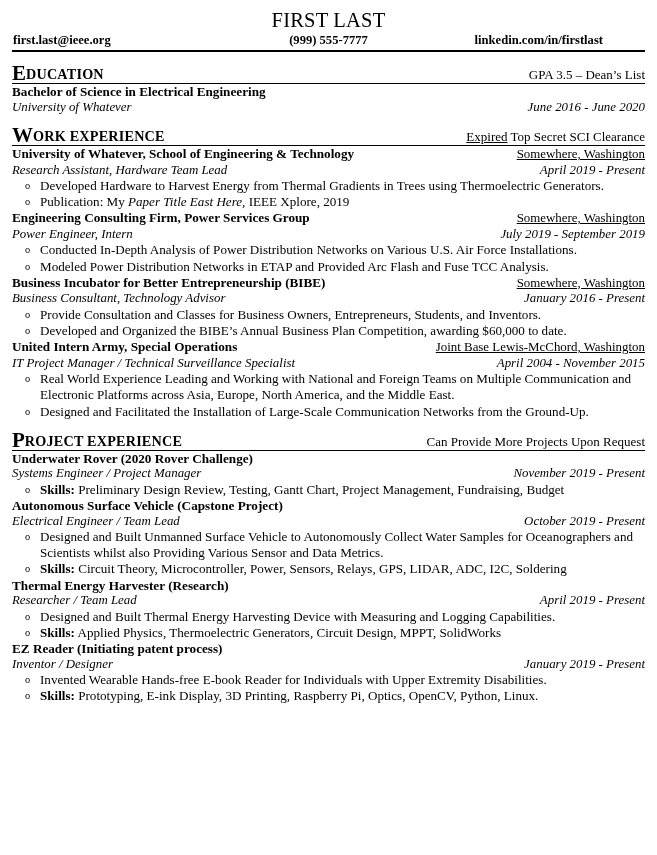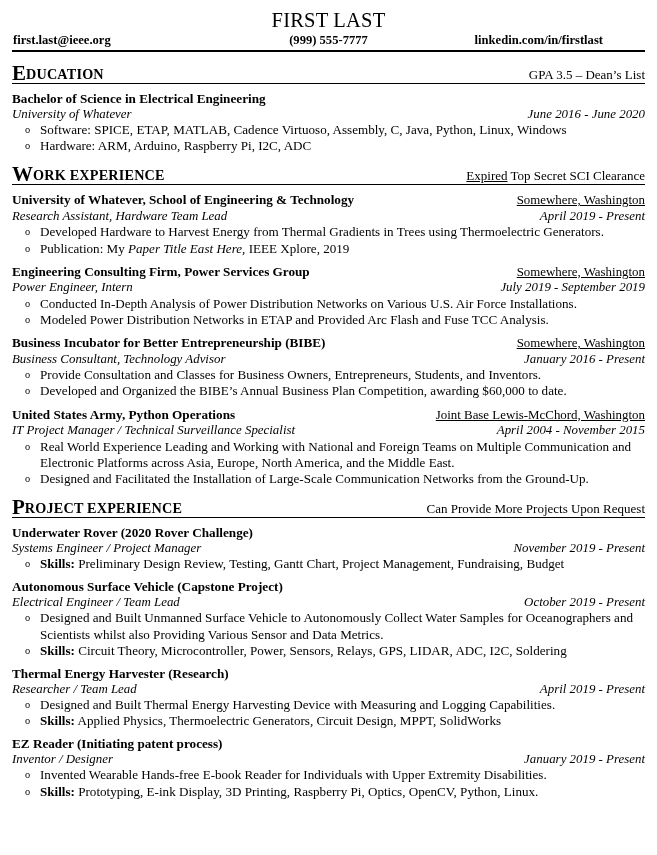--- a/index.html
+++ b/index.html
@@ -82,21 +82,21 @@
     font-weight: 400;
     white-space: nowrap;
     line-height: 1;
     position: relative;
     top: -1px;
     padding-bottom: 1px;
   }
   .sec-note .underline { text-decoration: underline; }
 
   
-  .entry { margin-top: 7px; }
+  .entry { margin-top: 0; }
   .entry:first-of-type { margin-top: 7px; }
 
   .entry-row {
     display: flex;
     justify-content: space-between;
     align-items: baseline;
     line-height: 15.5px;
   }
   .entry-title {
     font-weight: bold;
@@ -161,24 +161,20 @@
         </div>
         <div class="entry">
           <div class="entry-row">
             <span class="entry-title">Bachelor of Science in Electrical Engineering</span>
             <span class="entry-place"></span>
           </div>
           <div class="entry-row">
             <span class="entry-sub">University of Whatever</span>
             <span class="entry-dates">June 2016 - June 2020</span>
           </div>
-          <ul class="bullets">
-            <li><span>Software: SPICE, ETAP, MATLAB, Cadence Virtuoso, Assembly, C, Java, Python, Linux, Windows</span></li>
-            <li><span>Hardware: ARM, Arduino, Raspberry Pi, I2C, ADC</span></li>
-          </ul>
         </div>
       </div>
       <div class="section">
         <div class="section-head">
           <div class="sec-title"><span class="cap">W</span><span class="rest">ORK EXPERIENCE</span></div>
           <div class="sec-note"><span class="underline">Expired</span><span> Top Secret SCI Clearance</span></div>
         </div>
         <div class="entry">
           <div class="entry-row">
             <span class="entry-title">University of Whatever, School of Engineering &amp; Technology</span>
@@ -216,21 +212,21 @@
             <span class="entry-sub">Business Consultant, Technology Advisor</span>
             <span class="entry-dates">January 2016 - Present</span>
           </div>
           <ul class="bullets">
             <li><span>Provide Consultation and Classes for Business Owners, Entrepreneurs, Students, and Inventors.</span></li>
             <li><span>Developed and Organized the BIBE’s Annual Business Plan Competition, awarding $60,000 to date.</span></li>
           </ul>
         </div>
         <div class="entry">
           <div class="entry-row">
-            <span class="entry-title">United States Army, Python Operations</span>
+            <span class="entry-title">United Intern Army, Special Operations</span>
             <span class="entry-place">Joint Base Lewis-McChord, Washington</span>
           </div>
           <div class="entry-row">
             <span class="entry-sub">IT Project Manager / Technical Surveillance Specialist</span>
             <span class="entry-dates">April 2004 - November 2015</span>
           </div>
           <ul class="bullets">
             <li><span>Real World Experience Leading and Working with National and Foreign Teams on Multiple Communication and Electronic Platforms across Asia, Europe, North America, and the Middle East.</span></li>
             <li><span>Designed and Facilitated the Installation of Large-Scale Communication Networks from the Ground-Up.</span></li>
           </ul>

